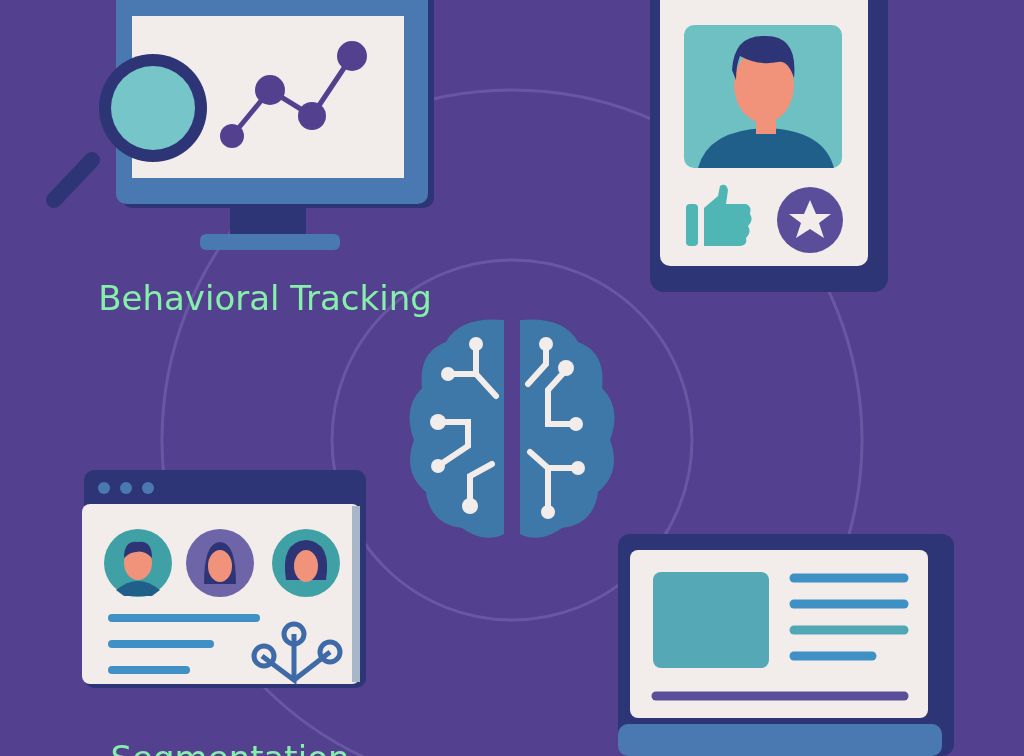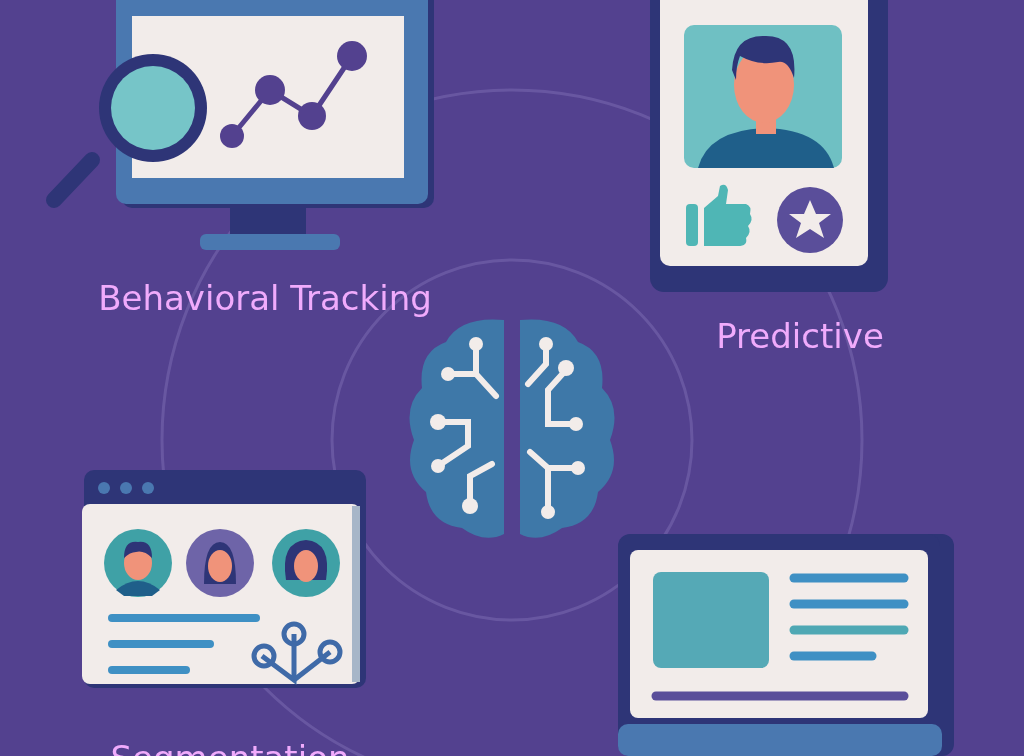--- a/index.html
+++ b/index.html
@@ -1,19 +1,19 @@
 <!DOCTYPE html>
 <html><head>
 <meta charset="utf-8">
 <style>
   html,body{margin:0;padding:0;}
   body{width:1024px;height:756px;overflow:hidden;background:#53418f;position:relative;font-family:"Liberation Sans",sans-serif;}
   .abs{position:absolute;}
   svg{display:block;}
-  .label{position:absolute;color:#f0abfc;font-weight:500;text-align:center;line-height:1.2;font-family:"DejaVu Sans",sans-serif;}
+  .label{position:absolute;color:#86efac;font-weight:500;text-align:center;line-height:1.2;font-family:"DejaVu Sans",sans-serif;}
 </style>
 </head>
 <body>
 
 <svg class="abs" style="left:0;top:0" width="1024" height="756">
   <circle cx="512" cy="440" r="350" fill="none" stroke="#7a69b0" stroke-width="3" opacity="0.55"></circle>
   <circle cx="512" cy="440" r="180" fill="none" stroke="#7a69b0" stroke-width="3" opacity="0.55"></circle>
 </svg>
 
 <div class="abs" style="left:40px;top:0">
@@ -44,21 +44,20 @@
     <rect x="108" y="108" width="20" height="26" fill="#f0937a"></rect>
     <ellipse cx="116" cy="85" rx="30" ry="38" fill="#f0937a"></ellipse>
     <path d="M84,70 Q86,34 118,36 Q150,36 146,78 Q140,60 130,62 Q110,66 92,56 Q88,66 88,80 Z" fill="#2e3577"></path>
     <rect x="38" y="204" width="12" height="42" rx="4" fill="#4fb6b5"></rect>
     <path d="M56,246 L56,208 L70,196 L72,186 Q78,182 80,190 L78,204 L98,204 Q104,206 102,214 Q106,220 100,226 Q104,232 98,238 Q100,246 90,246 Z" fill="#4fb6b5"></path>
     <circle cx="162" cy="220" r="33" fill="#5a4e9a"></circle>
     <polygon points="162,200 168,214 183,214 171,223 176,238 162,229 148,238 153,223 141,214 156,214" fill="#f2ecea"></polygon>
   </svg>
 </div>
 <div class="label" style="left:630px;top:316px;width:340px;font-size:34px;">
-  <div>Predictive</div>
 </div>
 
 <div class="abs" style="left:400px;top:312px">
   <svg width="224" height="232">
     <path d="M104,8 Q60,4 46,30 Q18,40 22,76 Q2,96 14,128 Q2,160 26,180 Q30,212 62,216 Q84,232 104,222 Z" fill="#3e78a8"></path>
     <path d="M120,8 Q164,4 178,30 Q206,40 202,76 Q222,96 210,128 Q222,160 198,180 Q194,212 162,216 Q140,232 120,222 Z" fill="#3e78a8"></path>
     <g stroke="#f2ecea" stroke-width="6" fill="none" stroke-linecap="round">
       <polyline points="76,32 76,62 48,62"></polyline>
       <line x1="76" y1="62" x2="96" y2="84"></line>
       <polyline points="38,110 68,110 68,134 38,154"></polyline>

